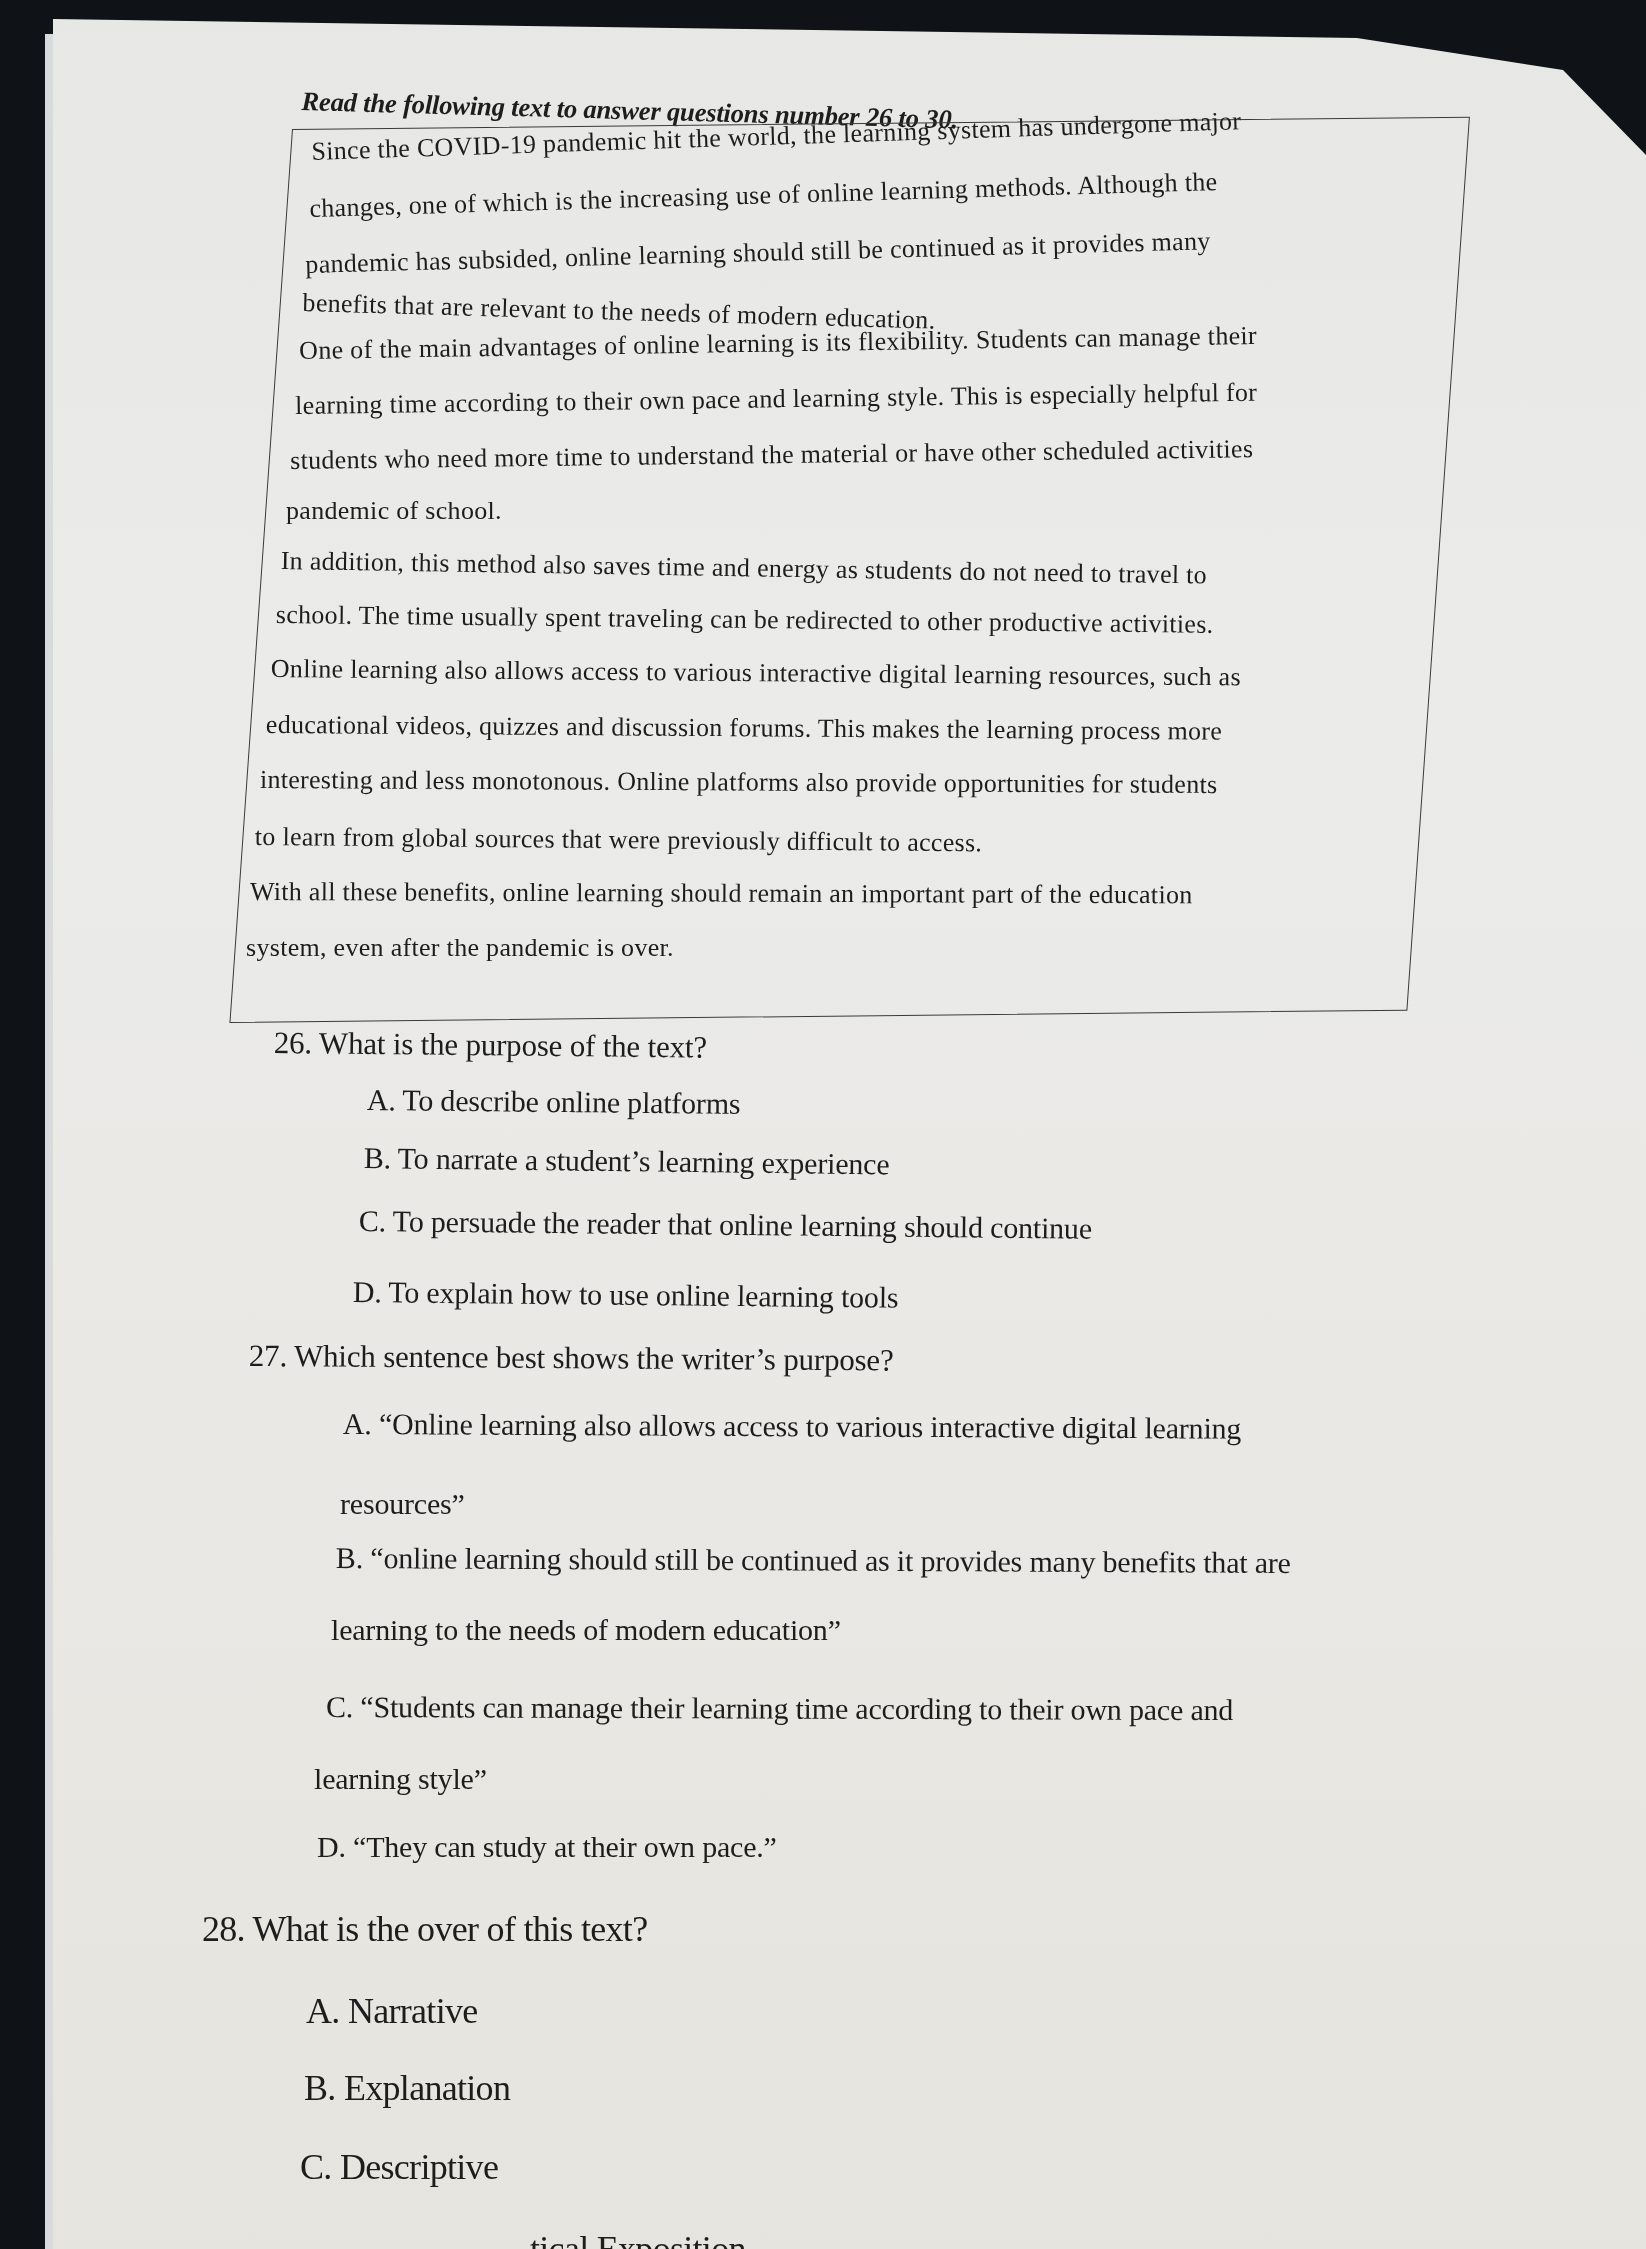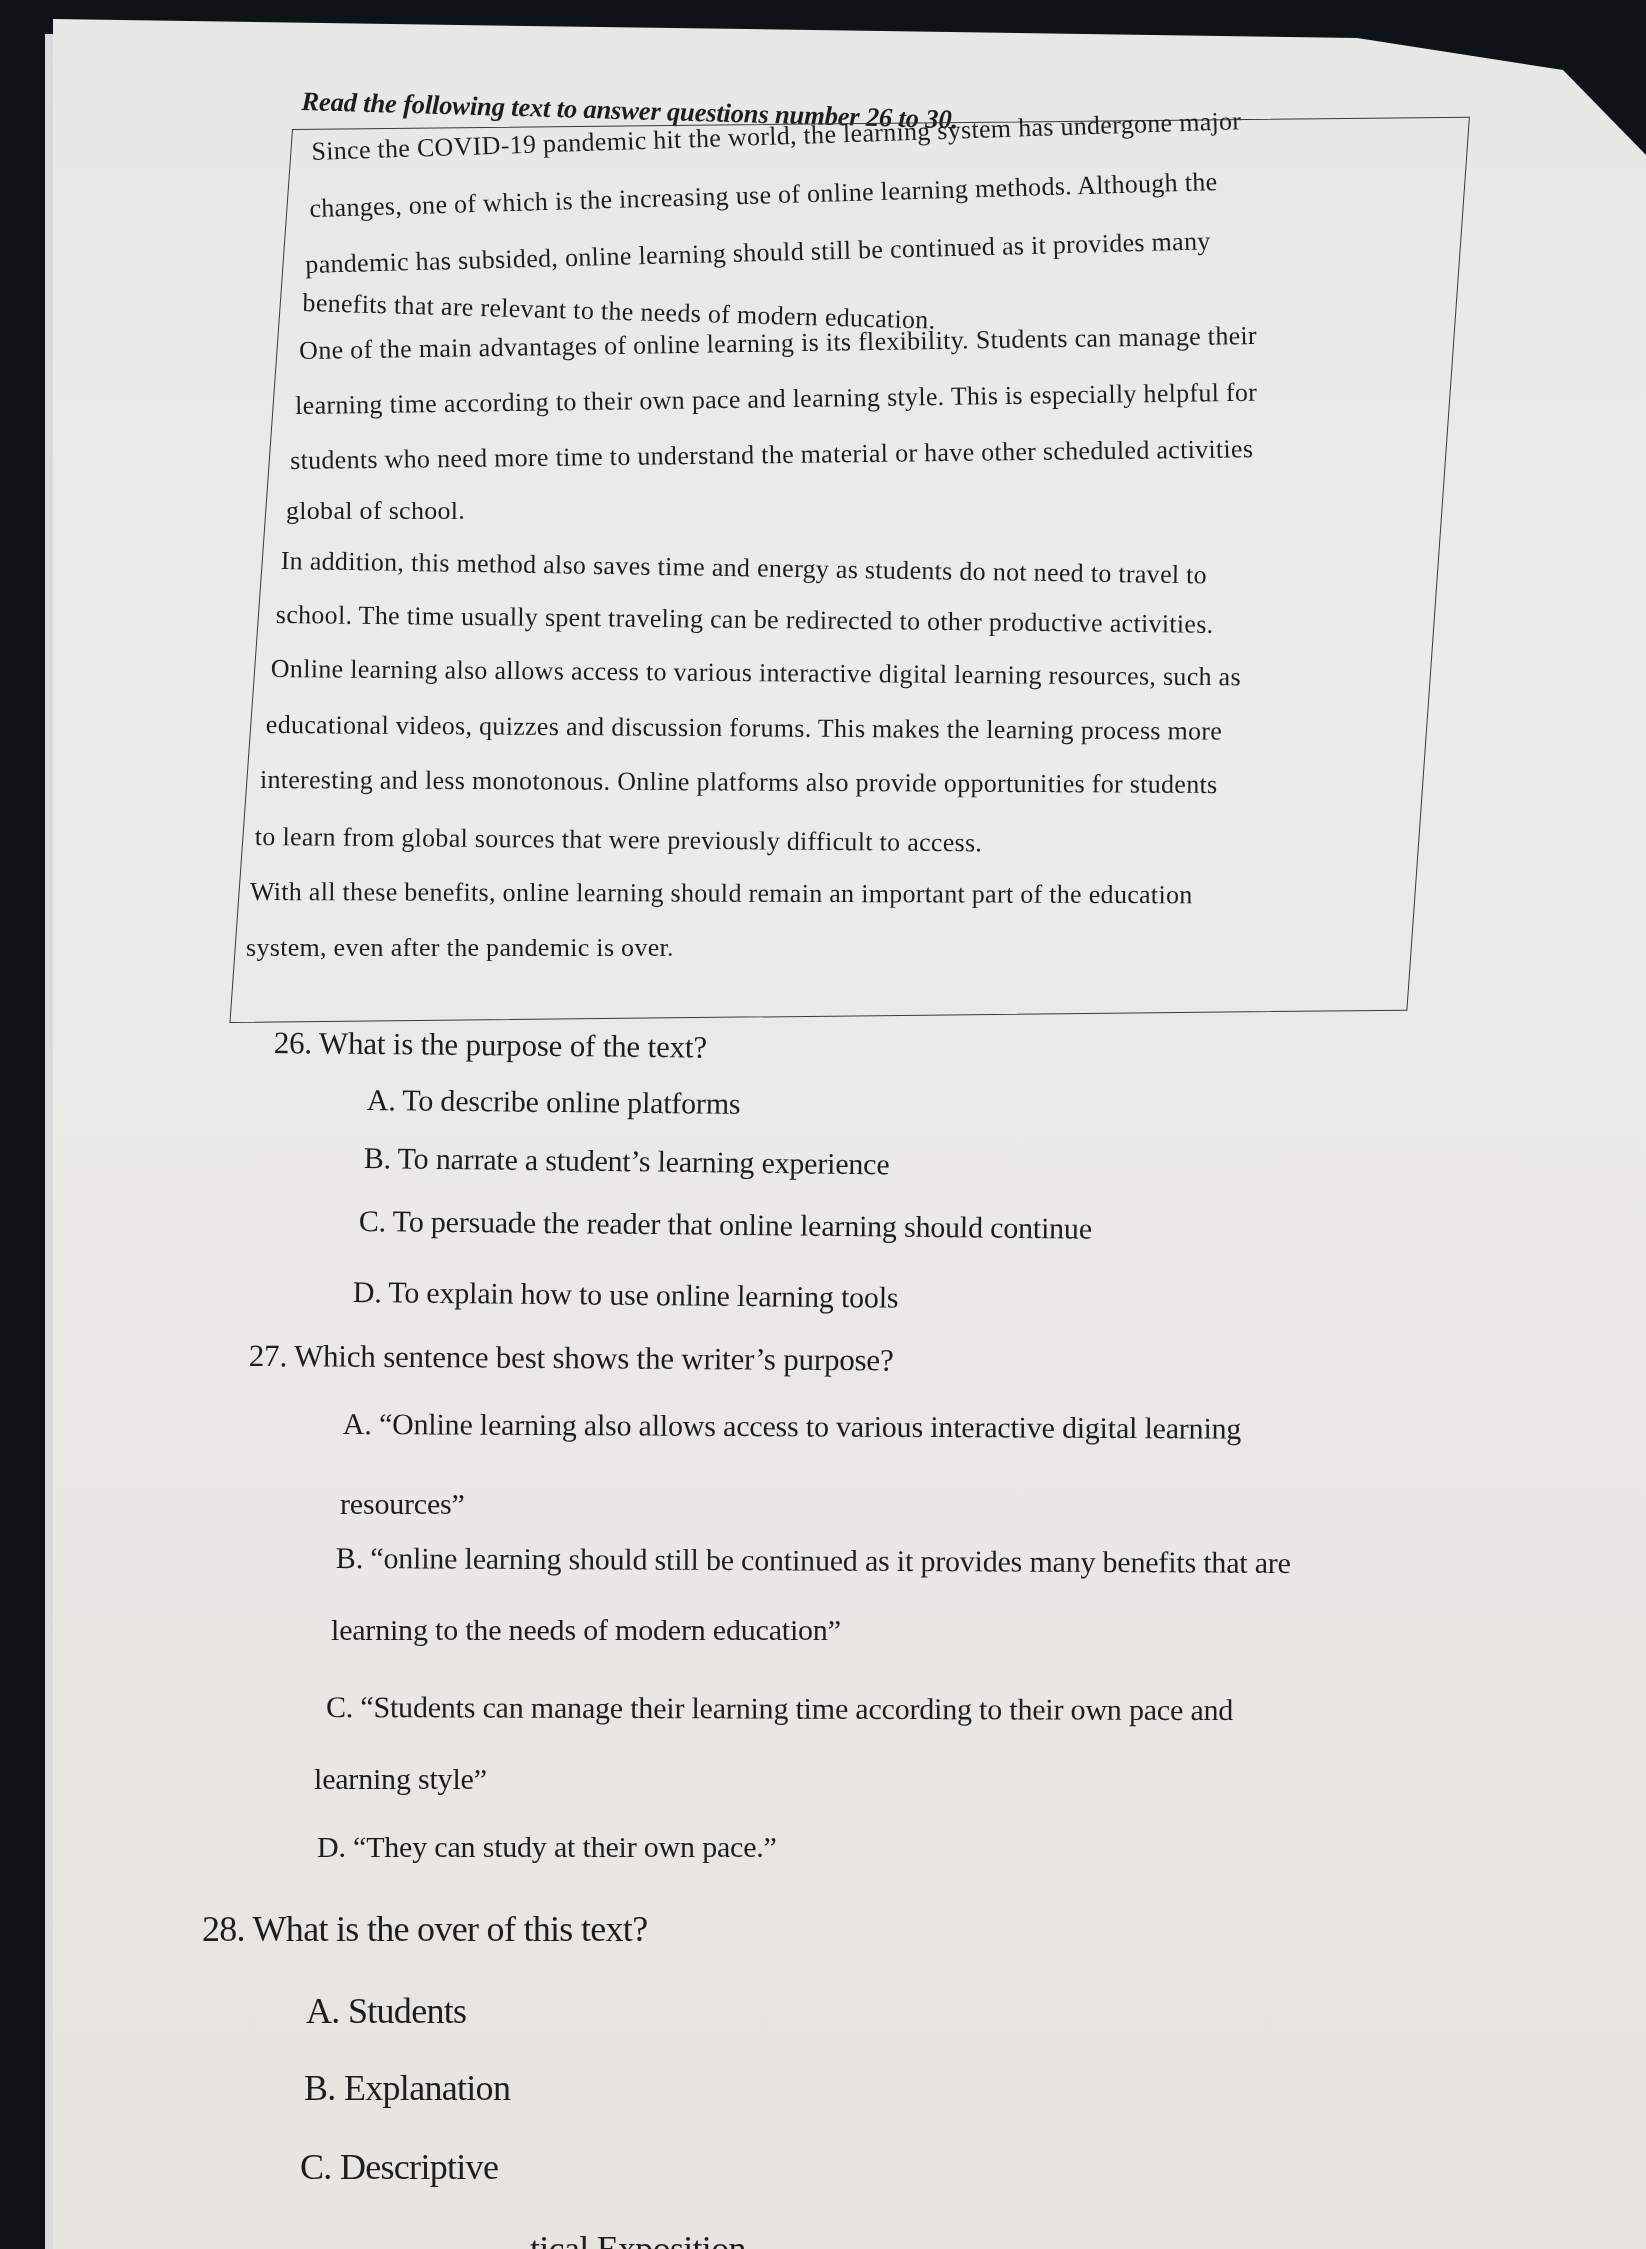--- a/index.html
+++ b/index.html
@@ -59,21 +59,21 @@
   <div class="passage-box"></div>
 
   <div>
     <div class="pline" style="left:311px;top:137px;transform:rotate(-1.9deg);transform-origin:left top;">Since the COVID-19 pandemic hit the world, the learning system has undergone major</div>
     <div class="pline" style="left:309px;top:194px;transform:rotate(-1.7deg);transform-origin:left top;">changes, one of which is the increasing use of online learning methods. Although the</div>
     <div class="pline" style="left:305px;top:250px;transform:rotate(-1.5deg);transform-origin:left top;">pandemic has subsided, online learning should still be continued as it provides many</div>
     <div class="pline" style="left:303px;top:288px;transform:rotate(1.6deg);transform-origin:left top;">benefits that are relevant to the needs of modern education.</div>
     <div class="pline" style="left:299px;top:336px;transform:rotate(-0.9deg);transform-origin:left top;">One of the main advantages of online learning is its flexibility. Students can manage their</div>
     <div class="pline" style="left:295px;top:391px;transform:rotate(-0.8deg);transform-origin:left top;">learning time according to their own pace and learning style. This is especially helpful for</div>
     <div class="pline" style="left:290px;top:446px;transform:rotate(-0.7deg);transform-origin:left top;">students who need more time to understand the material or have other scheduled activities</div>
-    <div class="pline" style="left:286px;top:496px;">global of school.</div>
+    <div class="pline" style="left:286px;top:496px;">pandemic of school.</div>
     <div class="pline" style="left:281px;top:546px;transform:rotate(0.9deg);transform-origin:left top;">In addition, this method also saves time and energy as students do not need to travel to</div>
     <div class="pline" style="left:276px;top:600px;transform:rotate(0.6deg);transform-origin:left top;">school. The time usually spent traveling can be redirected to other productive activities.</div>
     <div class="pline" style="left:271px;top:654px;transform:rotate(0.5deg);transform-origin:left top;">Online learning also allows access to various interactive digital learning resources, such as</div>
     <div class="pline" style="left:266px;top:710px;transform:rotate(0.4deg);transform-origin:left top;">educational videos, quizzes and discussion forums. This makes the learning process more</div>
     <div class="pline" style="left:260px;top:765px;transform:rotate(0.3deg);transform-origin:left top;">interesting and less monotonous. Online platforms also provide opportunities for students</div>
     <div class="pline" style="left:255px;top:822px;transform:rotate(0.5deg);transform-origin:left top;">to learn from global sources that were previously difficult to access.</div>
     <div class="pline" style="left:250px;top:877px;transform:rotate(0.2deg);transform-origin:left top;">With all these benefits, online learning should remain an important part of the education</div>
     <div class="pline" style="left:246px;top:933px;">system, even after the pandemic is over.</div>
   </div>
 
@@ -134,21 +134,21 @@
     </div>
   </div>
 
   <div class="q28">
     <div class="q q-title" style="left:202px;top:1908px;">
       <span>28.</span>
       <span>What is the over of this text?</span>
     </div>
     <div class="q opt" style="left:306px;top:1990px;">
       <span>A.</span>
-      <span>Students</span>
+      <span>Narrative</span>
     </div>
     <div class="q opt" style="left:304px;top:2067px;">
       <span>B.</span>
       <span>Explanation</span>
     </div>
     <div class="q opt" style="left:300px;top:2146px;">
       <span>C.</span>
       <span>Descriptive</span>
     </div>
     <div class="q opt" style="left:530px;top:2228px;">

